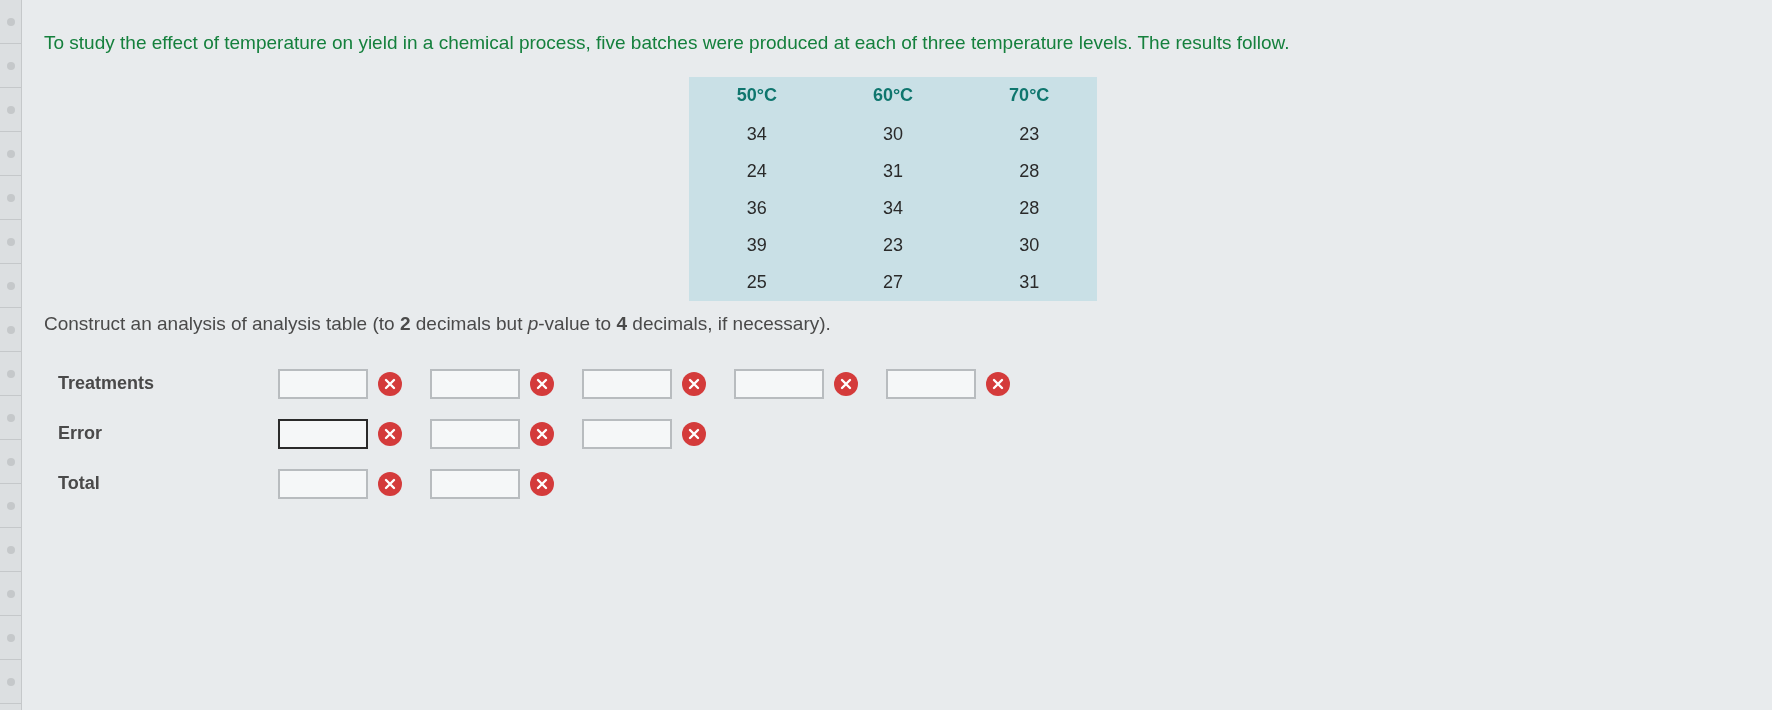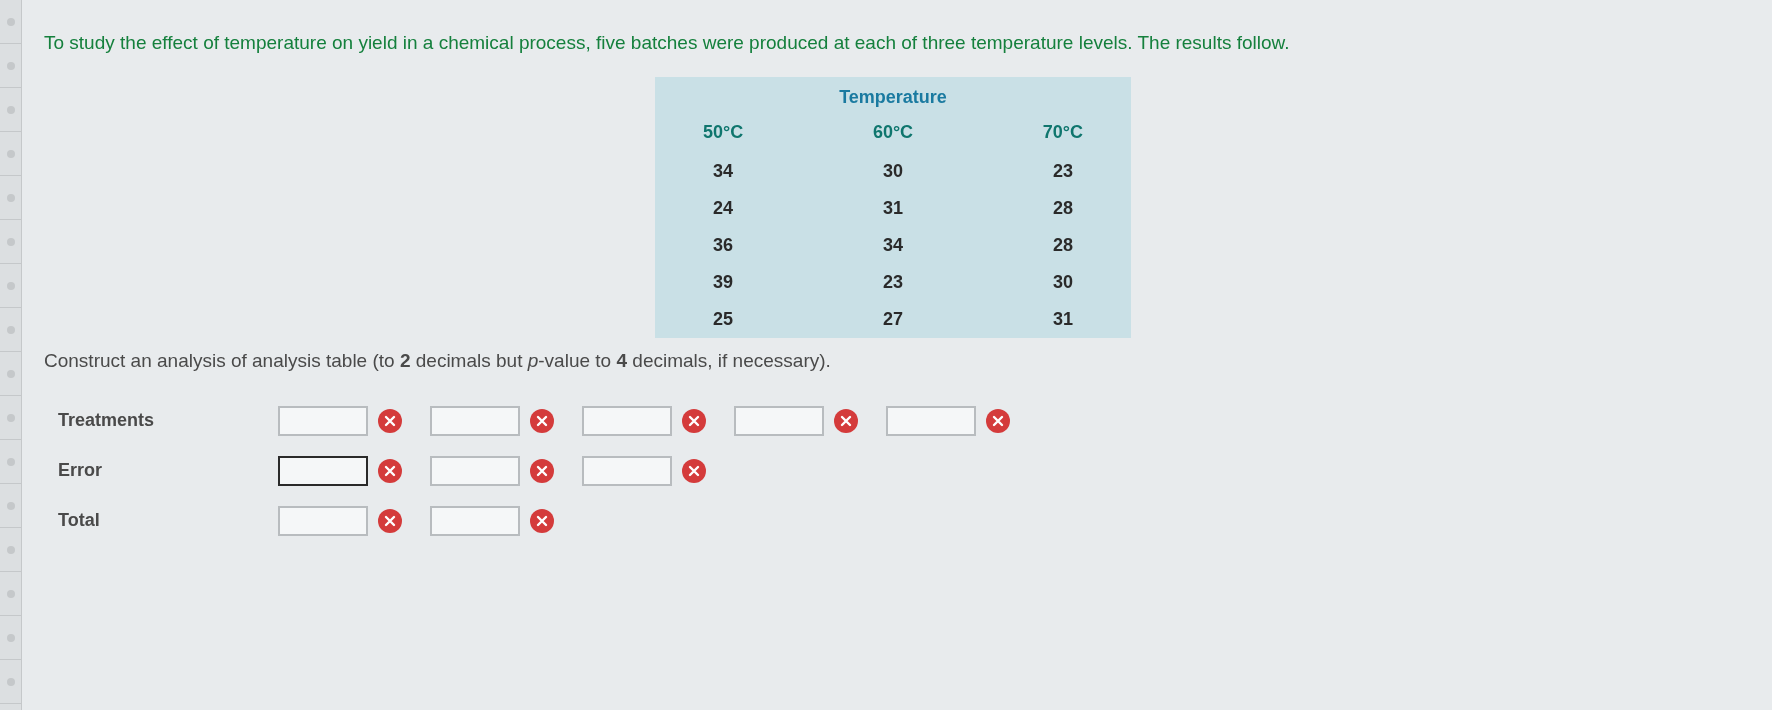--- a/index.html
+++ b/index.html
@@ -56,21 +56,20 @@
   }
   .data-table {
     border-collapse: collapse;
     background: #c9e0e6;
   }
   .data-table th, .data-table td {
     padding: 8px 48px;
     text-align: center;
     font-size: 18px;
     color: #2a2a2a;
-    font-weight: bold;
   }
   .data-table .super-header {
     color: #1a7aa0;
     font-weight: bold;
     padding-top: 10px;
     padding-bottom: 6px;
   }
   .data-table .col-header {
     font-weight: bold;
     color: #0f766e;
@@ -191,25 +190,20 @@
     </div>
 </div>
 
 <div class="content">
 
   <div class="problem-text">To study the effect of temperature on yield in a chemical process, five batches were produced at each of three temperature levels. The results follow.</div>
 
   <div class="data-table-wrap">
     <table class="data-table">
       <tbody>
-          <tr>
-        <td></td>
-        <td class="super-header">Temperature</td>
-        <td></td>
-      </tr>
       <tr>
         <th class="col-header">50°C</th>
         <th class="col-header">60°C</th>
         <th class="col-header">70°C</th>
       </tr>
       <tr>
         <td>34</td>
         <td>30</td>
         <td>23</td>
       </tr>

